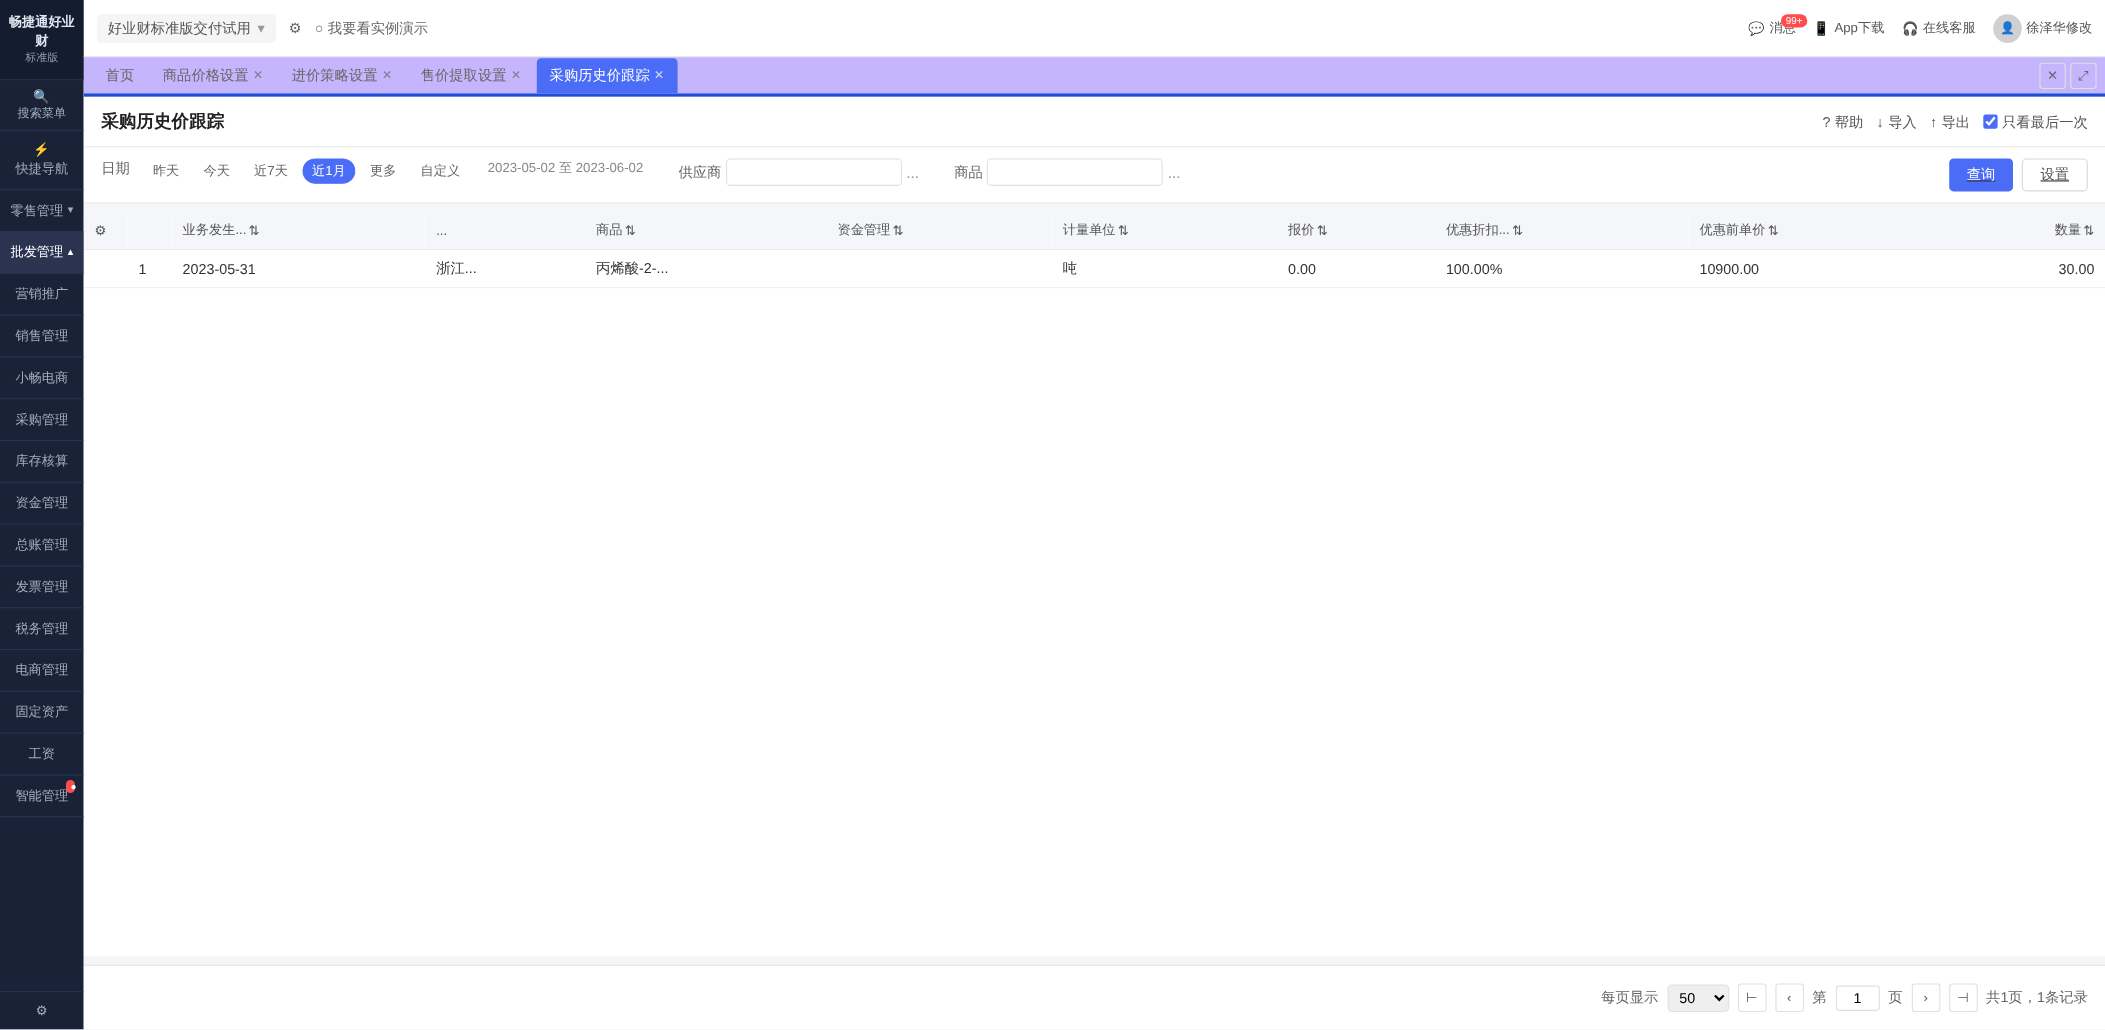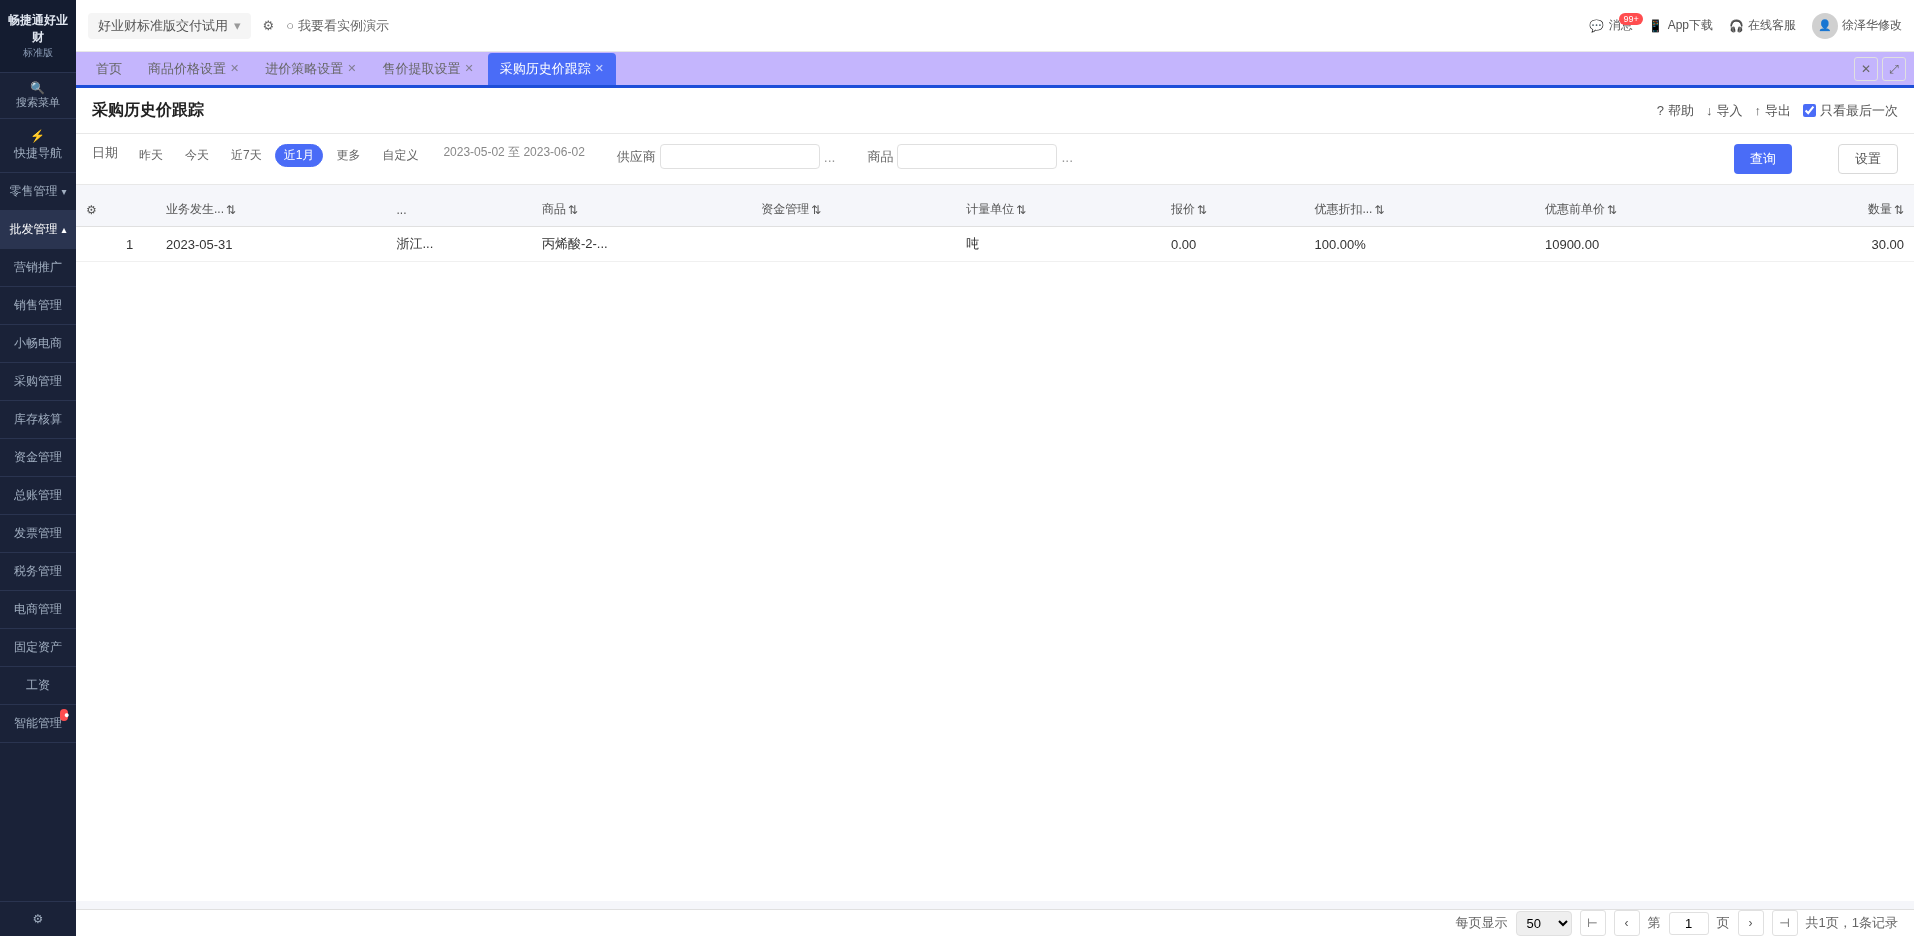--- a/index.html
+++ b/index.html
@@ -58,34 +58,34 @@
     .filter-row { display: flex; align-items: flex-start; gap: 12px; }
     .filter-label { color: #666; font-size: 13px; white-space: nowrap; }
     .filter-date-options { display: flex; align-items: center; gap: 4px; }
     .filter-date-btn { padding: 2px 8px; border-radius: 12px; font-size: 12px; cursor: pointer; color: #666; border: 1px solid transparent; }
     .filter-date-btn.active { background: #4a6cf7; color: #fff; border-color: #4a6cf7; }
     .filter-date-range { font-size: 12px; color: #888; margin-left: 4px; }
     .filter-select { display: flex; align-items: center; gap: 4px; }
     .filter-select-label { color: #666; font-size: 13px; white-space: nowrap; }
     .filter-input { border: 1px solid #e0e0e0; border-radius: 4px; padding: 4px 8px; font-size: 13px; width: 160px; outline: none; color: #333; }
     .filter-dots { color: #999; cursor: pointer; font-size: 14px; }
-    .filter-actions { margin-left: auto; display: flex; align-items: center; gap: 8px; }
+    .filter-actions { margin-left: auto; display: flex; align-items: center; gap: 8px; text-decoration: underline; }
     .btn-primary { background: #4a6cf7; color: #fff; border: none; border-radius: 4px; padding: 6px 16px; font-size: 13px; cursor: pointer; }
-    .btn-default { background: #fff; color: #555; border: 1px solid #d9d9d9; border-radius: 4px; padding: 5px 16px; font-size: 13px; cursor: pointer; margin-left: 38px; }
+    .btn-default { background: #fff; color: #555; border: 1px solid #d9d9d9; border-radius: 4px; padding: 5px 16px; font-size: 13px; cursor: pointer; }
 
     
     .table-area { flex: 1; overflow: auto; background: #fff; margin: 8px 0; }
     .data-table { width: 100%; border-collapse: collapse; font-size: 13px; }
     .data-table th { background: #f5f6fa; color: #555; font-weight: 500; padding: 8px 10px; text-align: left; border-bottom: 1px solid #e0e0e0; white-space: nowrap; font-size: 12px; position: sticky; top: 0; }
     .data-table td { padding: 8px 10px; border-bottom: 1px solid #f0f0f0; color: #333; }
     .th-sort { display: inline-flex; align-items: center; gap: 2px; cursor: pointer; }
     .th-settings { width: 40px; text-align: center; }
 
     
-    .pagination { background: #fff; border-top: 1px solid #e0e0e0; padding: 0 16px; display: flex; align-items: center; justify-content: flex-end; gap: 8px; flex-shrink: 0; font-size: 13px; color: #555; }
+    .pagination { background: #fff; border-top: 1px solid #e0e0e0; padding: 16px 16px; display: flex; align-items: center; justify-content: flex-end; gap: 8px; flex-shrink: 0; font-size: 13px; color: #555; }
     .pagination-label { color: #666; }
     .pagination-select { border: 1px solid #e0e0e0; border-radius: 4px; padding: 3px 6px; font-size: 13px; }
     .pagination-btn { width: 26px; height: 26px; display: flex; align-items: center; justify-content: center; border: 1px solid #e0e0e0; border-radius: 3px; cursor: pointer; color: #555; background: #fff; font-size: 12px; }
     .pagination-btn:disabled { color: #ccc; cursor: default; }
     .pagination-input { width: 40px; border: 1px solid #e0e0e0; border-radius: 3px; text-align: center; padding: 3px; font-size: 13px; }
     .pagination-page-label { color: #666; }
     .pagination-info { color: #666; }
 
     
     ::-webkit-scrollbar { width: 6px; height: 6px; }

